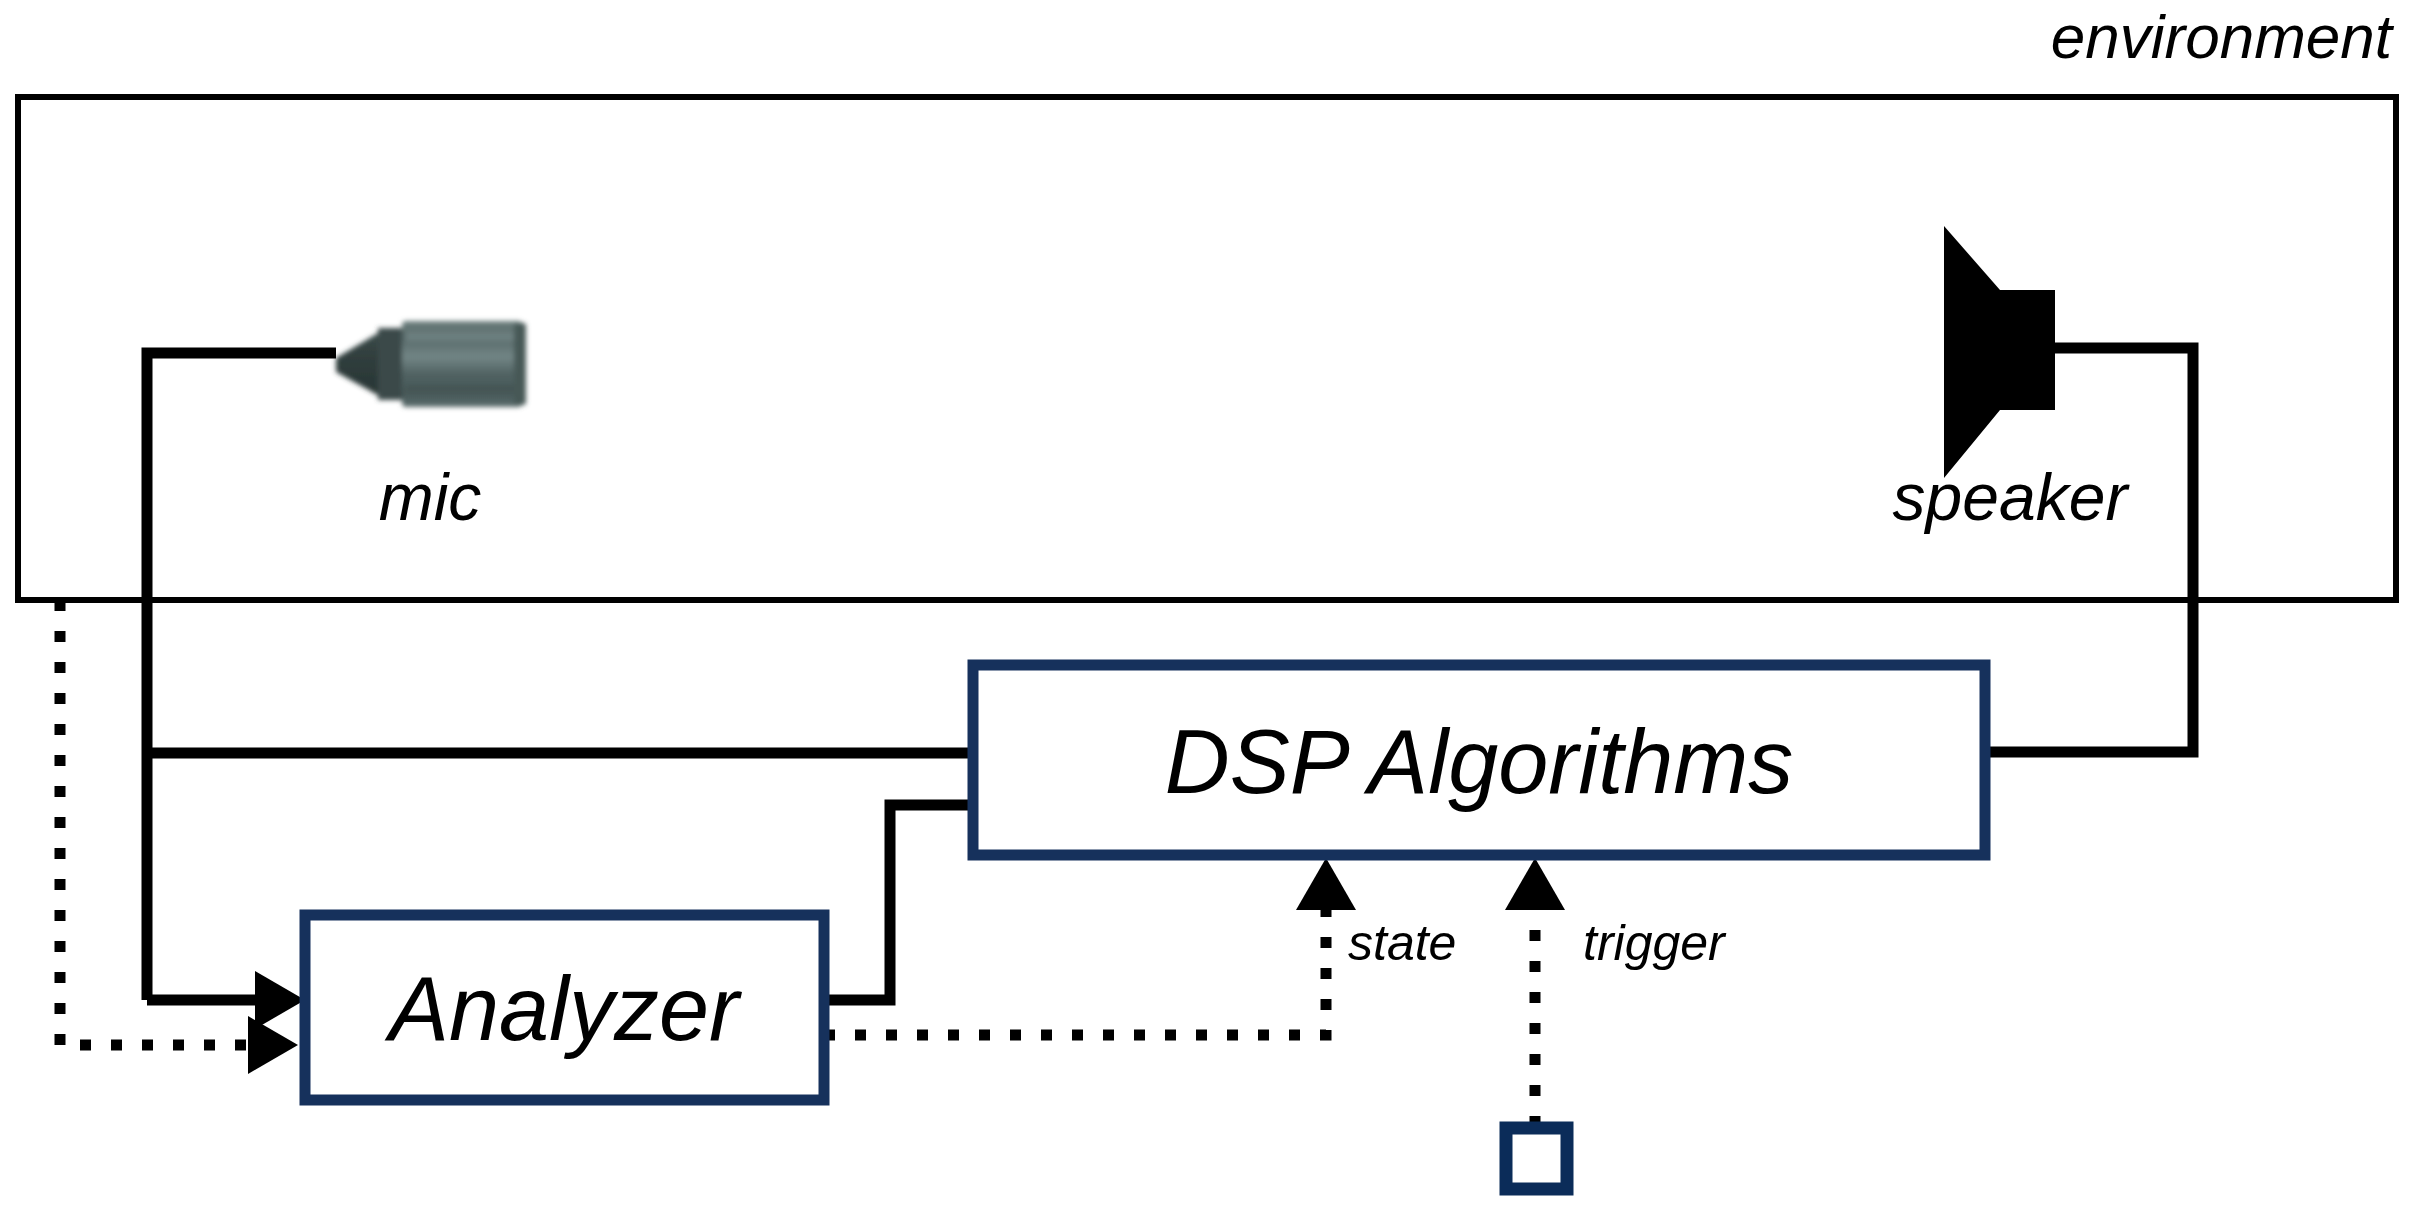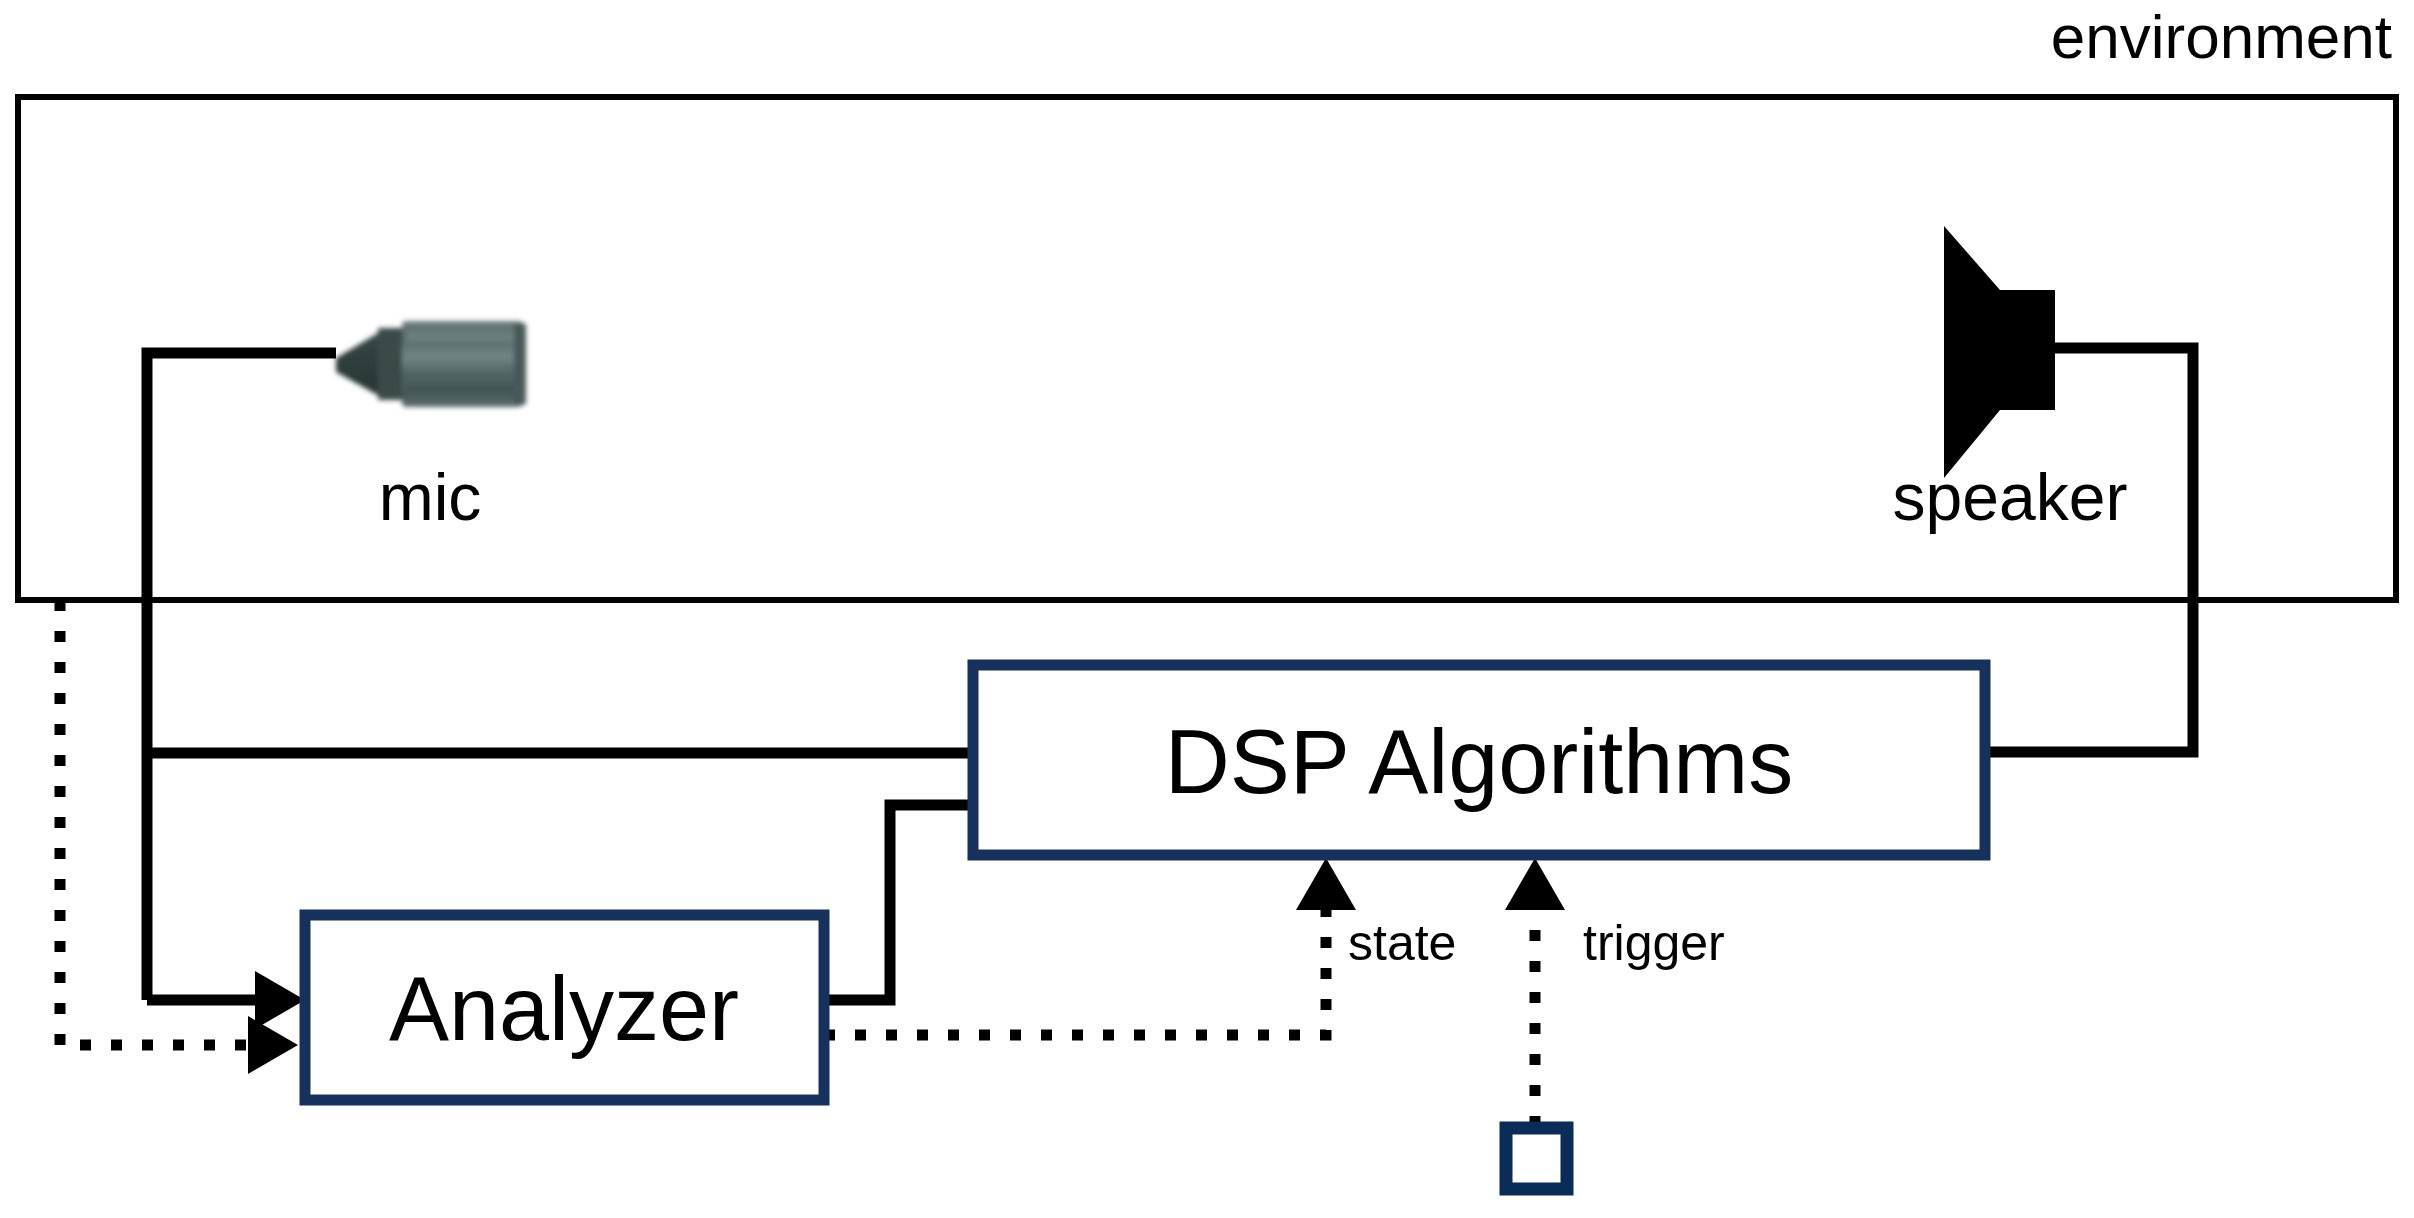--- a/index.html
+++ b/index.html
@@ -11,20 +11,21 @@
   body {
     font-family: "Liberation Sans", sans-serif;
     -webkit-font-smoothing: antialiased;
   }
   #stage {
     position: relative;
     width: 2414px;
     height: 1218px;
     background: #ffffff;
     overflow: hidden;
+    font-style: italic;
   }
   #diagram-svg {
     position: absolute;
     left: 0;
     top: 0;
     width: 2414px;
     height: 1218px;
     display: block;
   }
   .label-text {

